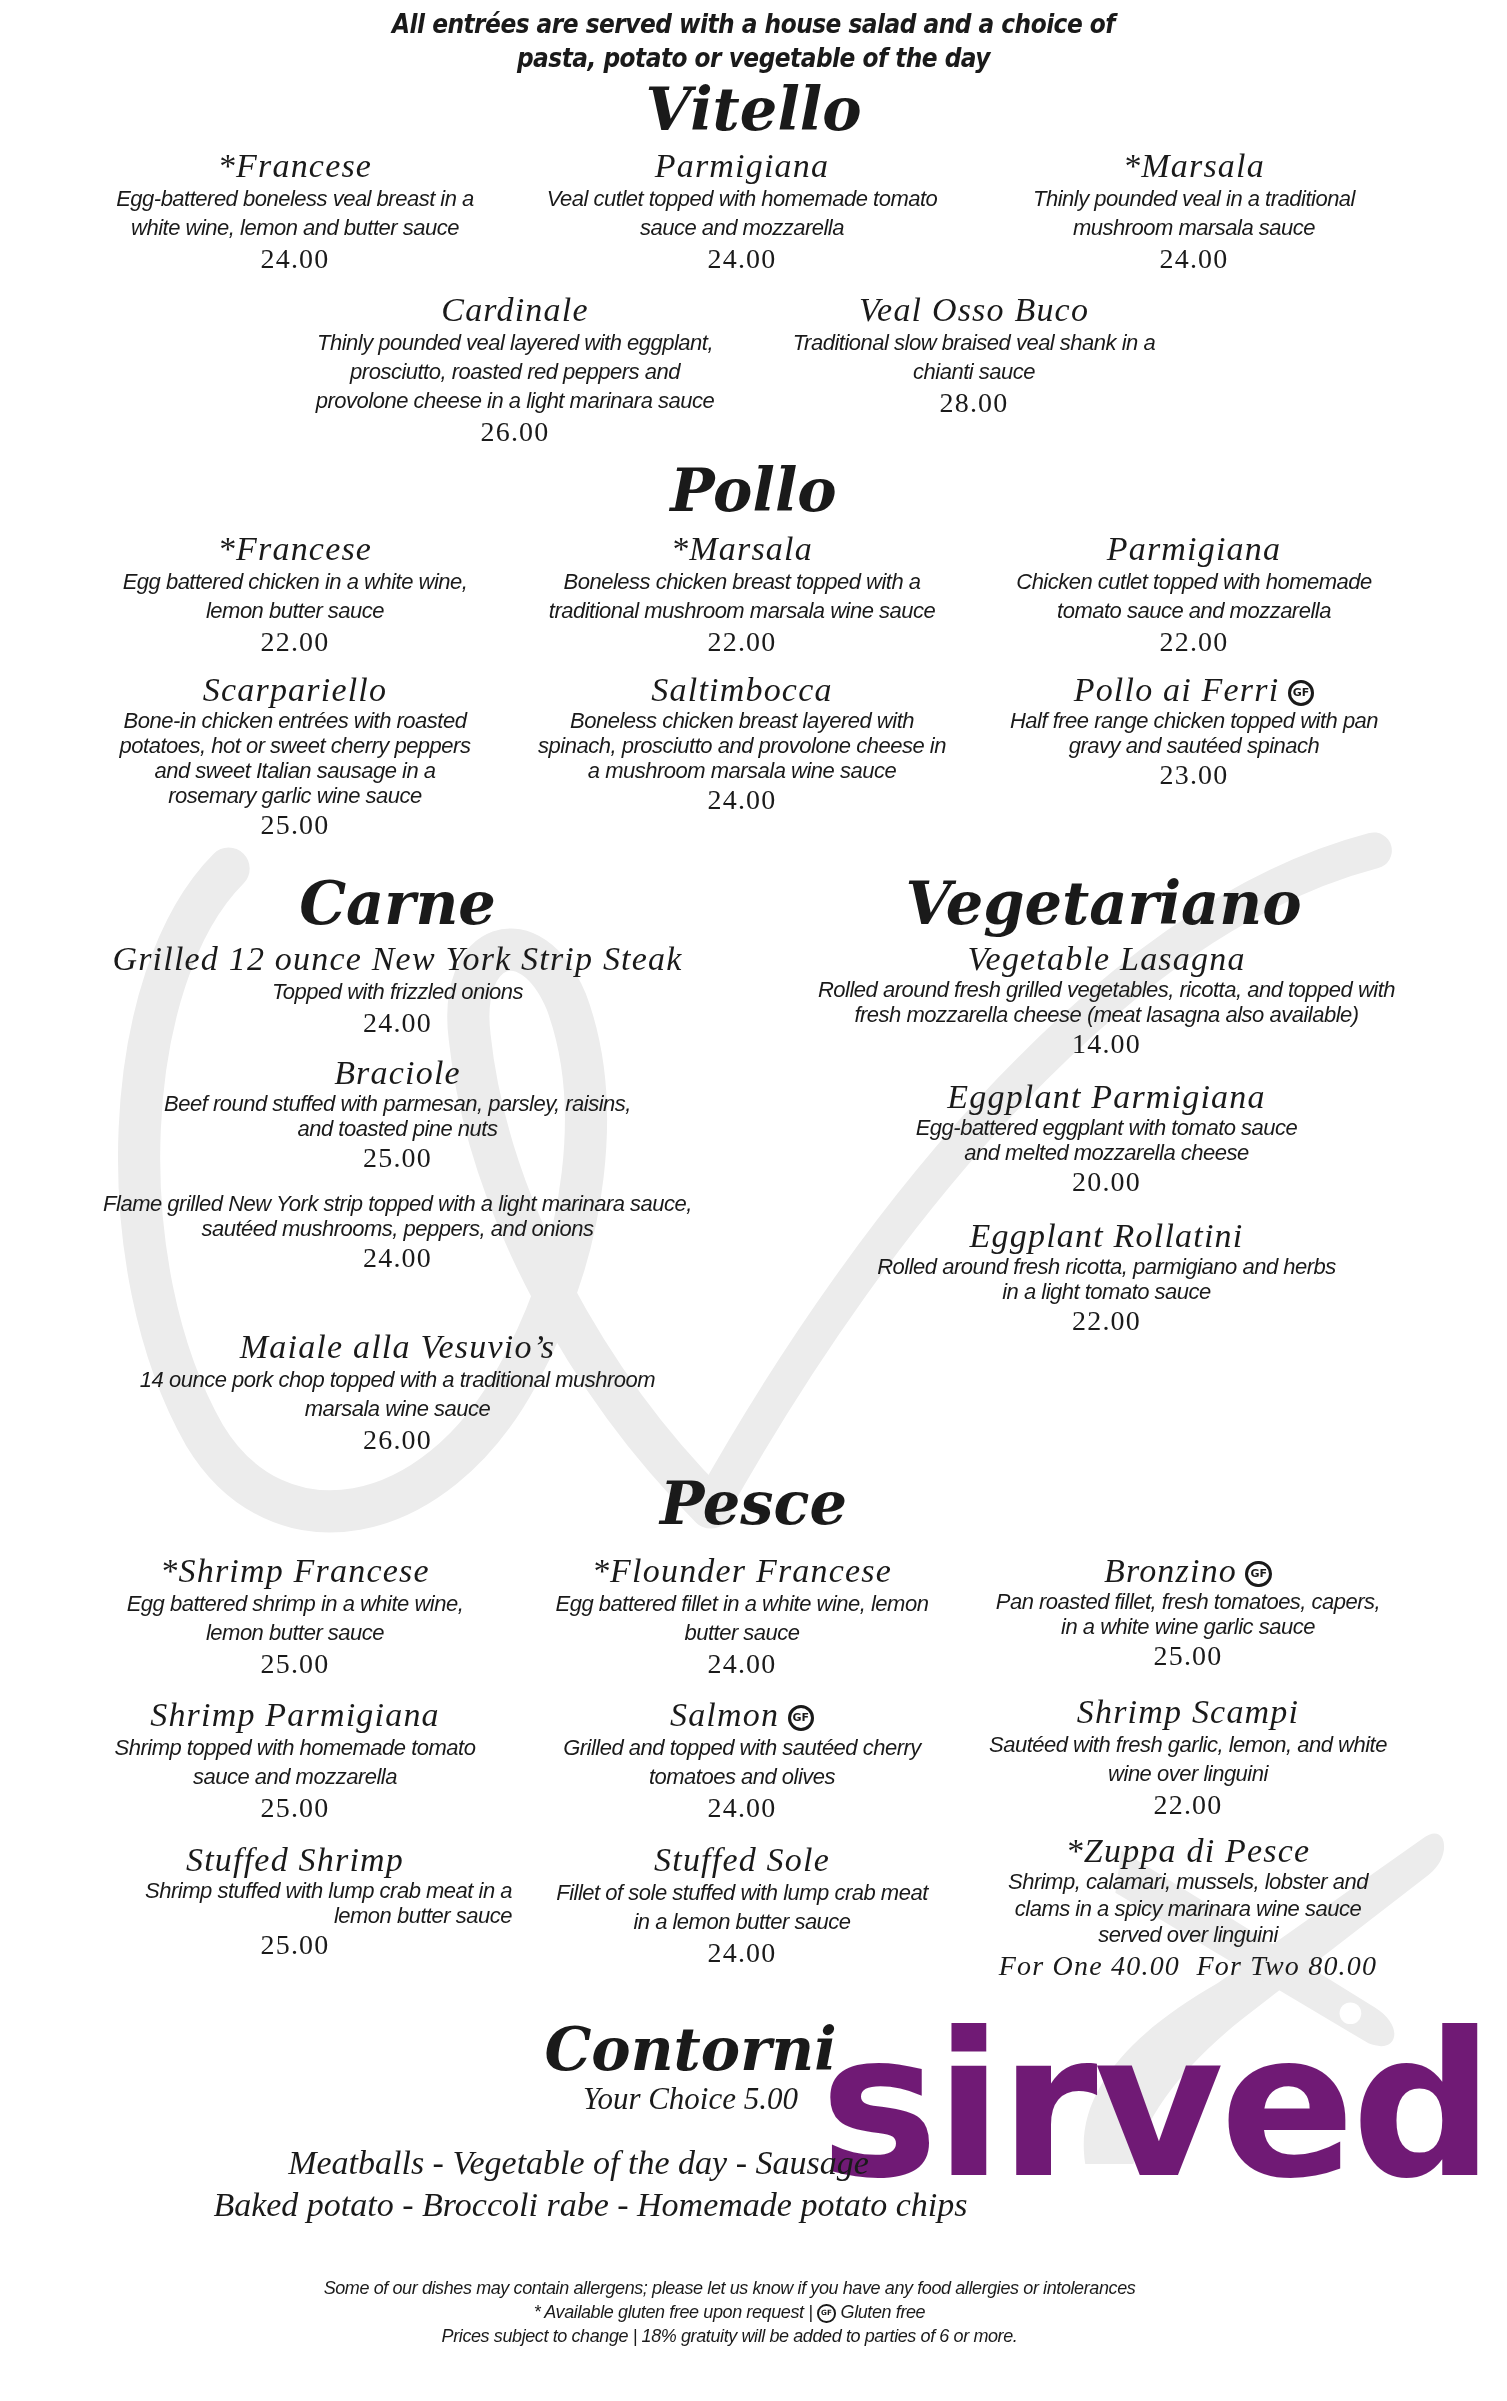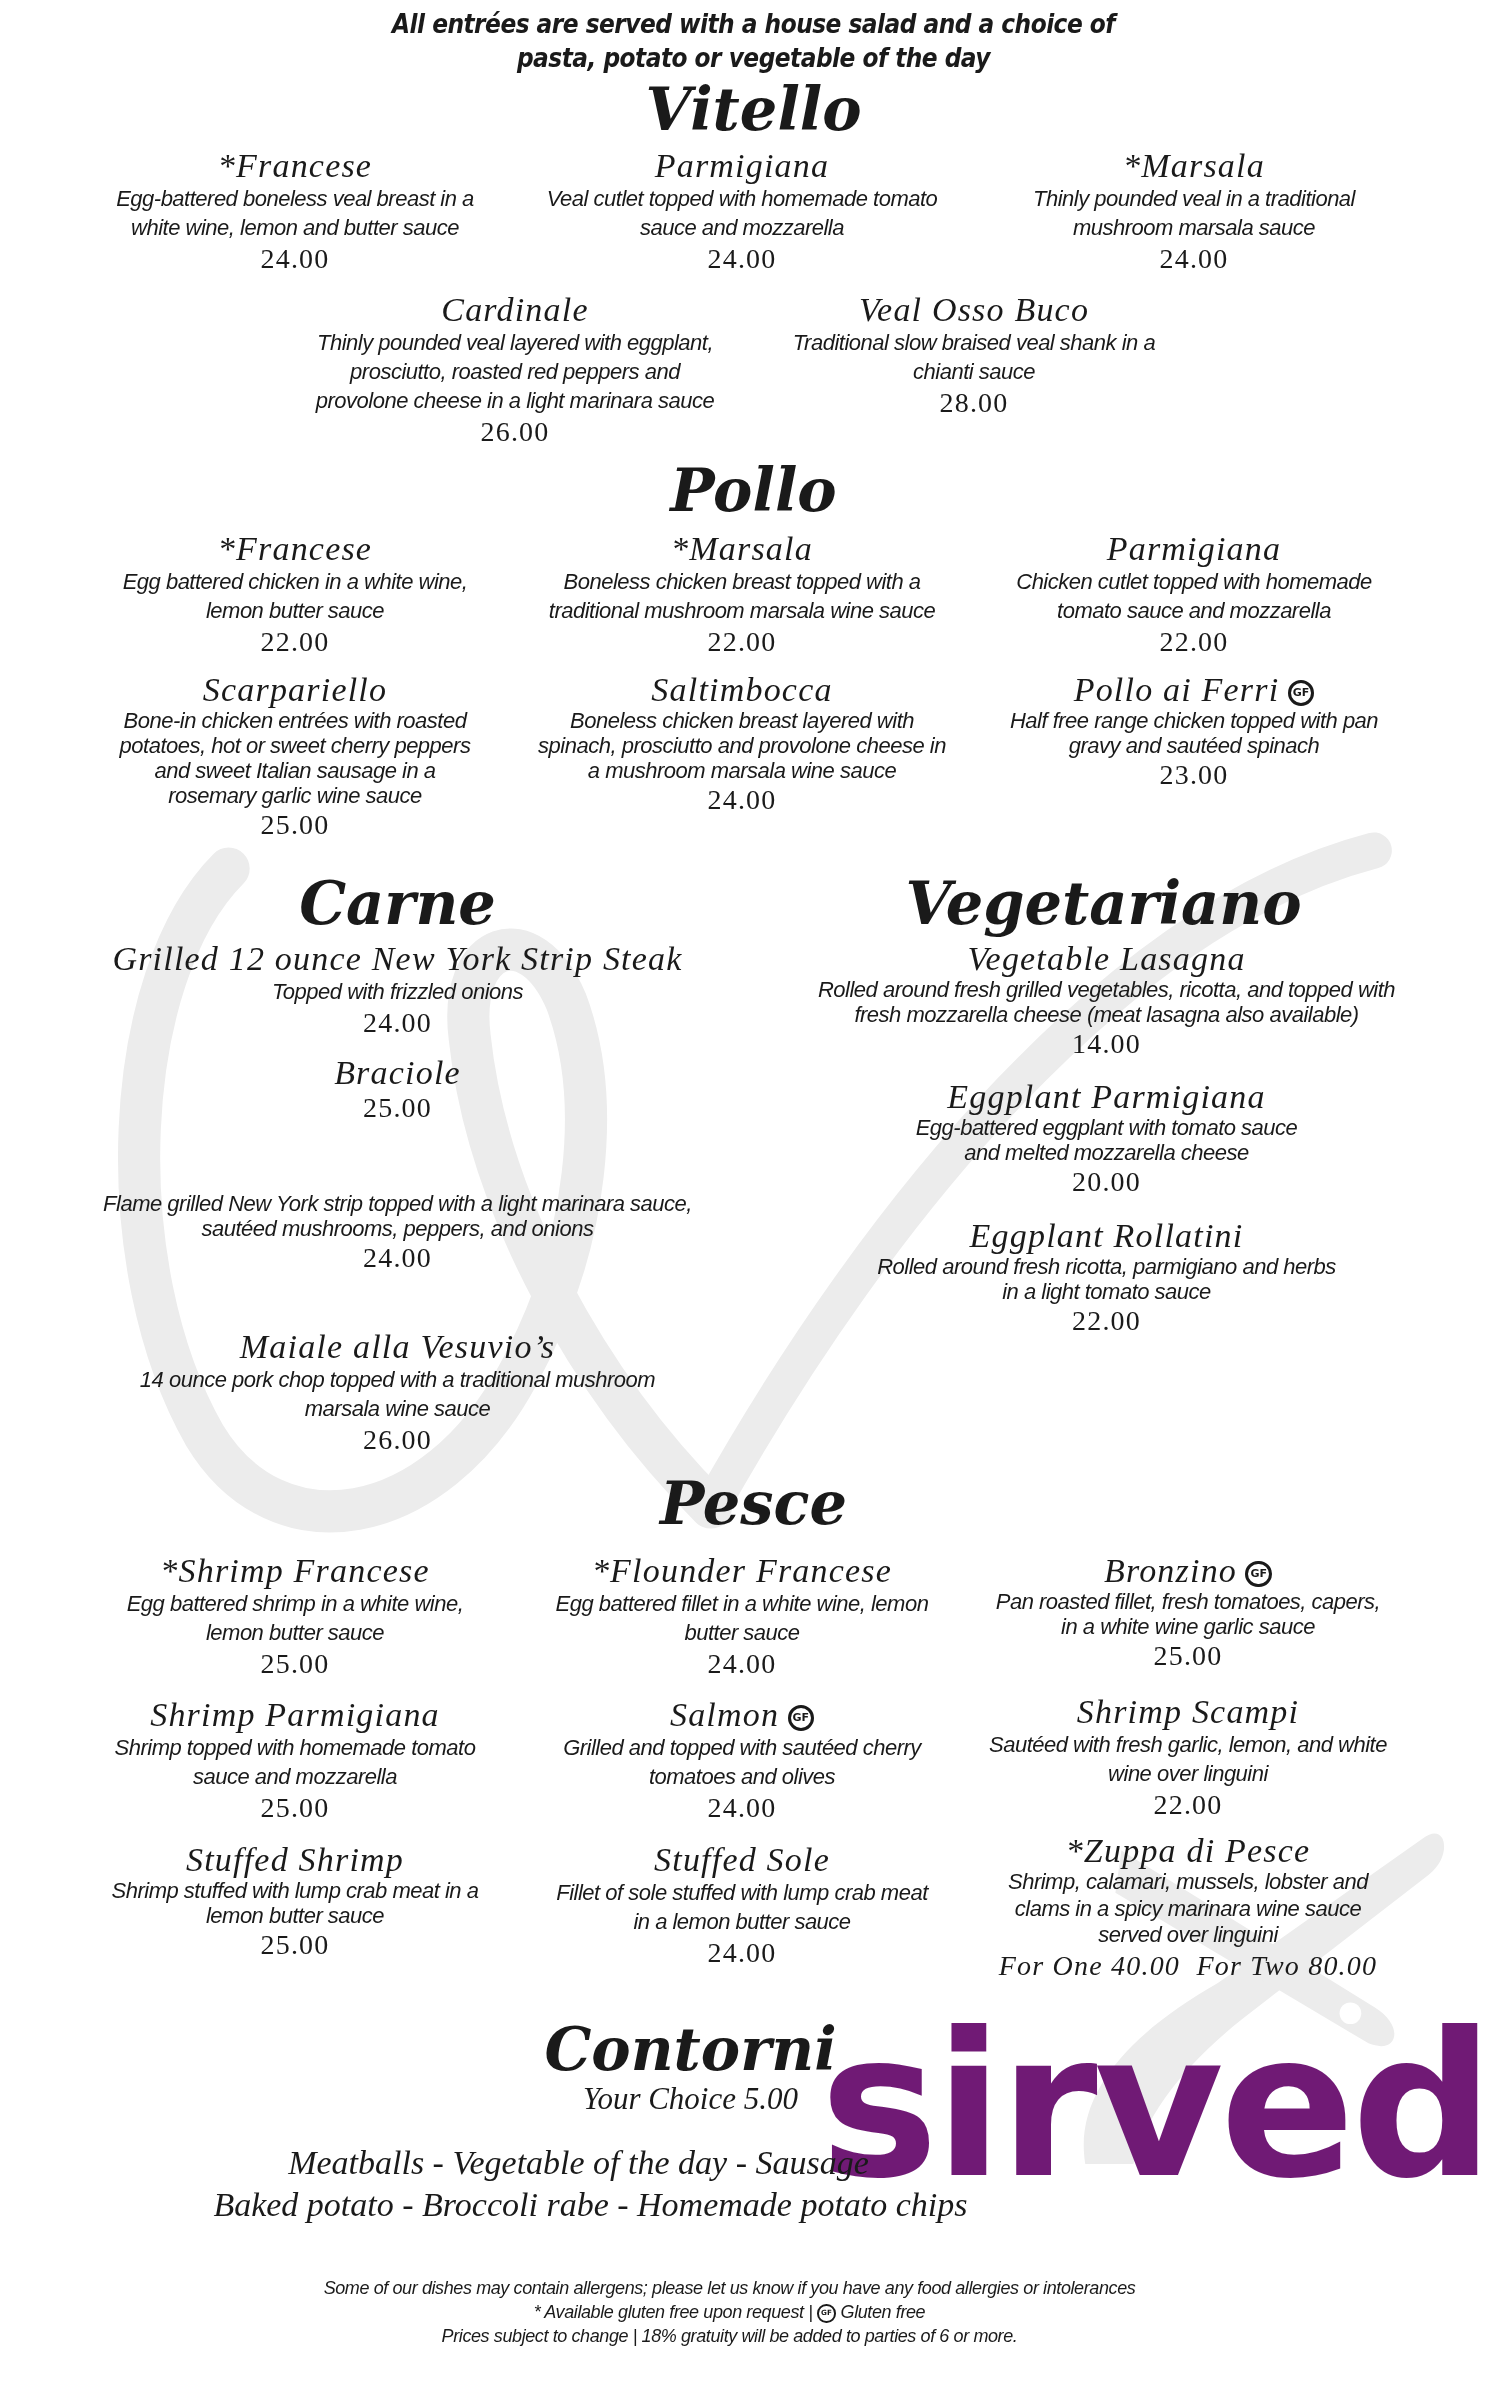--- a/index.html
+++ b/index.html
@@ -160,20 +160,24 @@
   <div class="abs" style="left:60px;top:941px;width:675px;">
     <div class="item-name">Grilled 12 ounce New York Strip Steak</div>
     <div class="item-desc">
       <div>Topped with frizzled onions</div>
     </div>
     <div class="item-price">24.00</div>
   </div>
 
   <div class="abs" style="left:60px;top:1055px;width:675px;">
     <div class="item-name">Braciole</div>
+    <div class="item-desc" style="line-height:25px;">
+      <div>Beef round stuffed with parmesan, parsley, raisins,</div>
+      <div>and toasted pine nuts</div>
+    </div>
     <div class="item-price">25.00</div>
   </div>
 
   <div class="abs" style="left:60px;top:1191px;width:675px;">
     <div class="item-desc" style="line-height:25px;">
       <div>Flame grilled New York strip topped with a light marinara sauce,</div>
       <div>sautéed mushrooms, peppers, and onions</div>
     </div>
     <div class="item-price">24.00</div>
   </div>
@@ -271,21 +275,21 @@
     <div class="item-name">Shrimp Scampi</div>
     <div class="item-desc">
       <div>Sautéed with fresh garlic, lemon, and white</div>
       <div>wine over linguini</div>
     </div>
     <div class="item-price">22.00</div>
   </div>
 
   <div class="abs item" style="left:78px;top:1842px;">
     <div class="item-name">Stuffed Shrimp</div>
-    <div class="item-desc" style="line-height:25px;">
+    <div class="item-desc" style="line-height:25px;text-align:right;">
       <div>Shrimp stuffed with lump crab meat in a</div>
       <div>lemon butter sauce</div>
     </div>
     <div class="item-price">25.00</div>
   </div>
 
   <div class="abs item" style="left:525px;top:1842px;">
     <div class="item-name">Stuffed Sole</div>
     <div class="item-desc">
       <div>Fillet of sole stuffed with lump crab meat</div>

